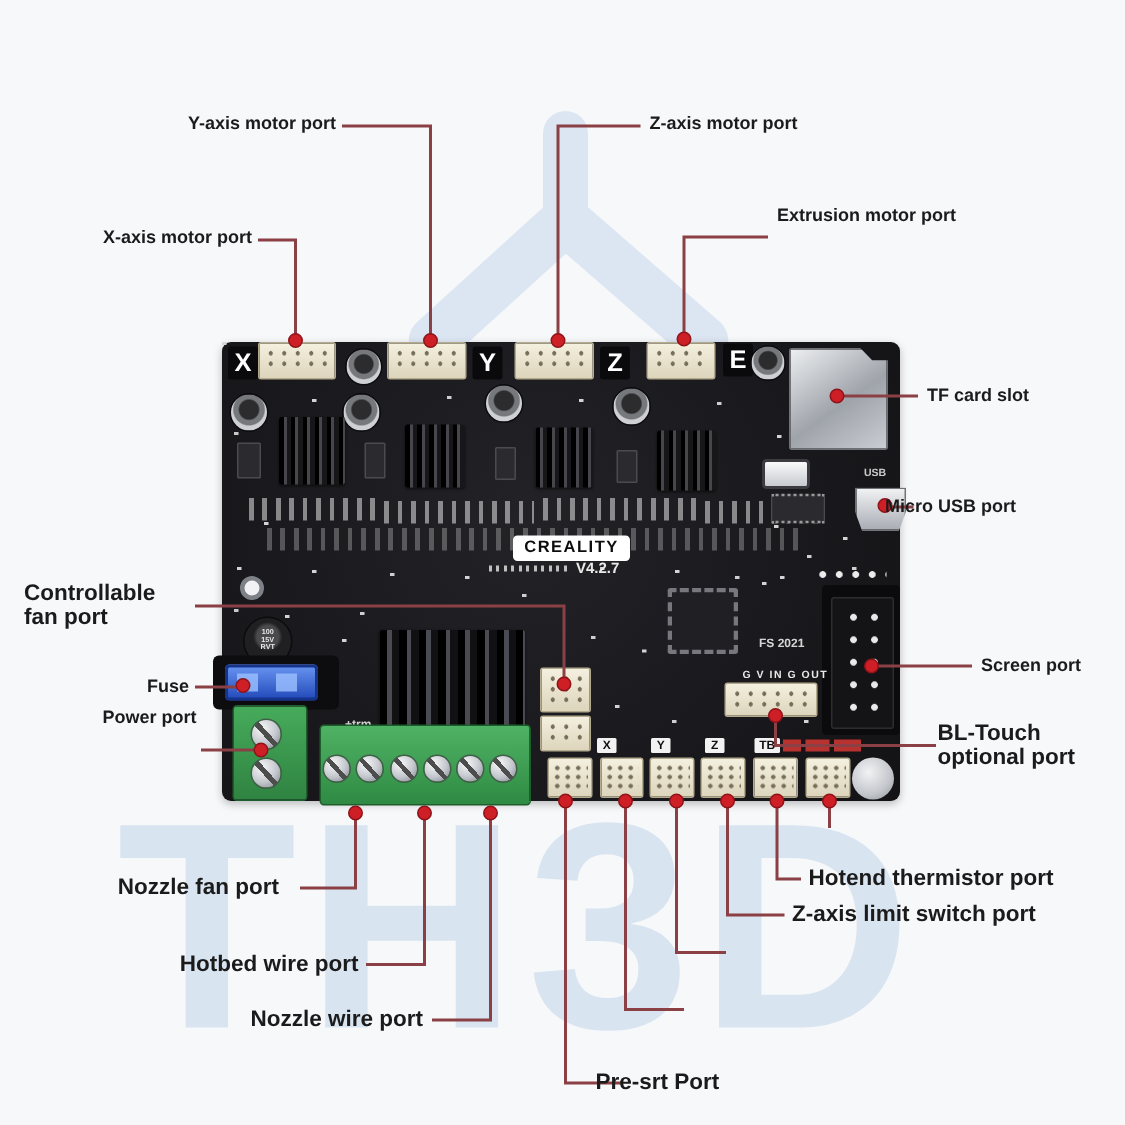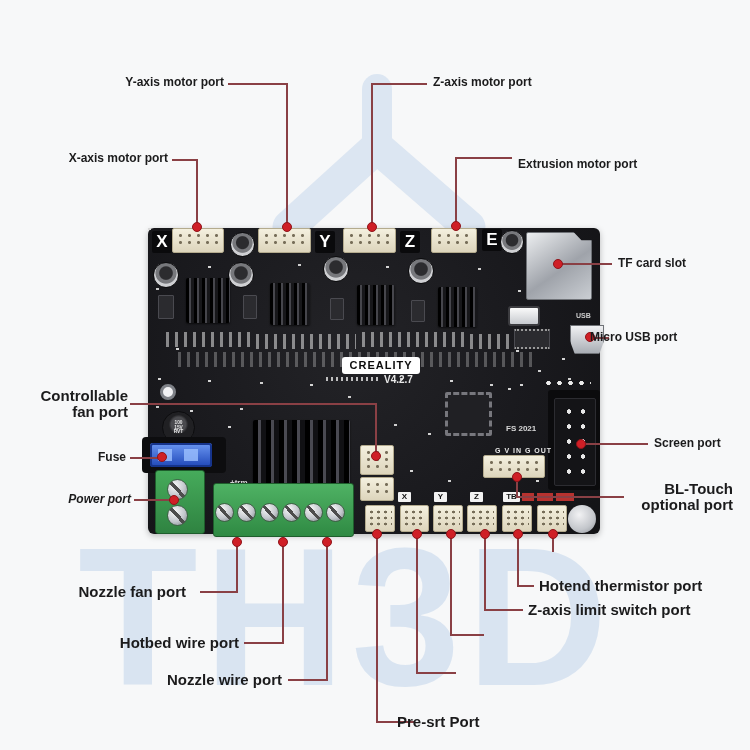--- a/index.html
+++ b/index.html
@@ -9,21 +9,21 @@
 
   
   #wm{position:absolute;inset:0;z-index:1;}
   #wm-text{position:absolute;left:78px;top:520px;font-size:196px;font-weight:700;
     letter-spacing:6px;color:#d9e4f1;line-height:1;user-select:none;}
 
   
   .lbl{position:absolute;z-index:40;font-weight:700;font-size:15px;line-height:16px;
     color:#1b1b1c;white-space:nowrap;}
   .lbl.big{font-size:12px;}
-  .lbl.center{text-align:right;white-space:normal;}
+  .lbl.center{text-align:left;white-space:normal;}
 
   
   #leads{position:absolute;inset:0;z-index:30;pointer-events:none;}
   #leads polyline{fill:none;stroke:#8a4045;stroke-width:2;}
   #leads circle{fill:#cf1f26;stroke:#8f141a;stroke-width:1;}
 
   
   #board{position:absolute;left:148px;top:228px;width:452px;height:306px;z-index:10;
     background:radial-gradient(circle at 45% 40%, #232327 0%, #1a1a1e 55%, #131316 100%);
     border-radius:6px;box-shadow:0 2px 6px rgba(0,0,0,.25);}
@@ -274,34 +274,34 @@
     <circle cx="518" cy="534" r="4.5"></circle>
     <circle cx="485" cy="534" r="4.5"></circle>
     <circle cx="451" cy="534" r="4.5"></circle>
     <circle cx="417" cy="534" r="4.5"></circle>
     <circle cx="377" cy="534" r="4.5"></circle>
   </svg>
 
   <div class="lbl big" style="top:74px;right:526px;">Y-axis motor port</div>
   <div class="lbl big" style="top:150px;right:582px;">X-axis motor port</div>
   <div class="lbl big" style="top:74px;left:433px;">Z-axis motor port</div>
-  <div class="lbl big" style="top:156px;left:518px;">Extrusion motor port</div>
+  <div class="lbl big" style="top:135px;left:518px;">Extrusion motor port</div>
   <div class="lbl big" style="top:255px;left:618px;">TF card slot</div>
   <div class="lbl big" style="top:329px;left:590px;">Micro USB port</div>
   <div class="lbl big" style="top:435px;left:654px;">Screen port</div>
   <div class="lbl center" style="top:481px;left:625px;width:108px;">
     <span>BL-Touch</span><br>
     <span>optional port</span>
   </div>
   <div class="lbl center" style="top:388px;left:16px;width:112px;">
     <span>Controllable</span><br>
     <span>fan port</span>
   </div>
   <div class="lbl big" style="top:449px;right:624px;">Fuse</div>
-  <div class="lbl big" style="top:491px;right:619px;font-style:italic;">Power port</div>
+  <div class="lbl big" style="top:470px;right:619px;">Power port</div>
   <div class="lbl" style="top:584px;right:564px;">Nozzle fan port</div>
   <div class="lbl" style="top:635px;right:511px;">Hotbed wire port</div>
   <div class="lbl" style="top:672px;right:468px;">Nozzle wire port</div>
   <div class="lbl" style="top:578px;left:539px;">Hotend thermistor port</div>
   <div class="lbl" style="top:602px;left:528px;">Z-axis limit switch port</div>
   <div class="lbl" style="top:714px;left:397px;">Pre-srt Port</div>
 
 </div>
 
 </body></html>

